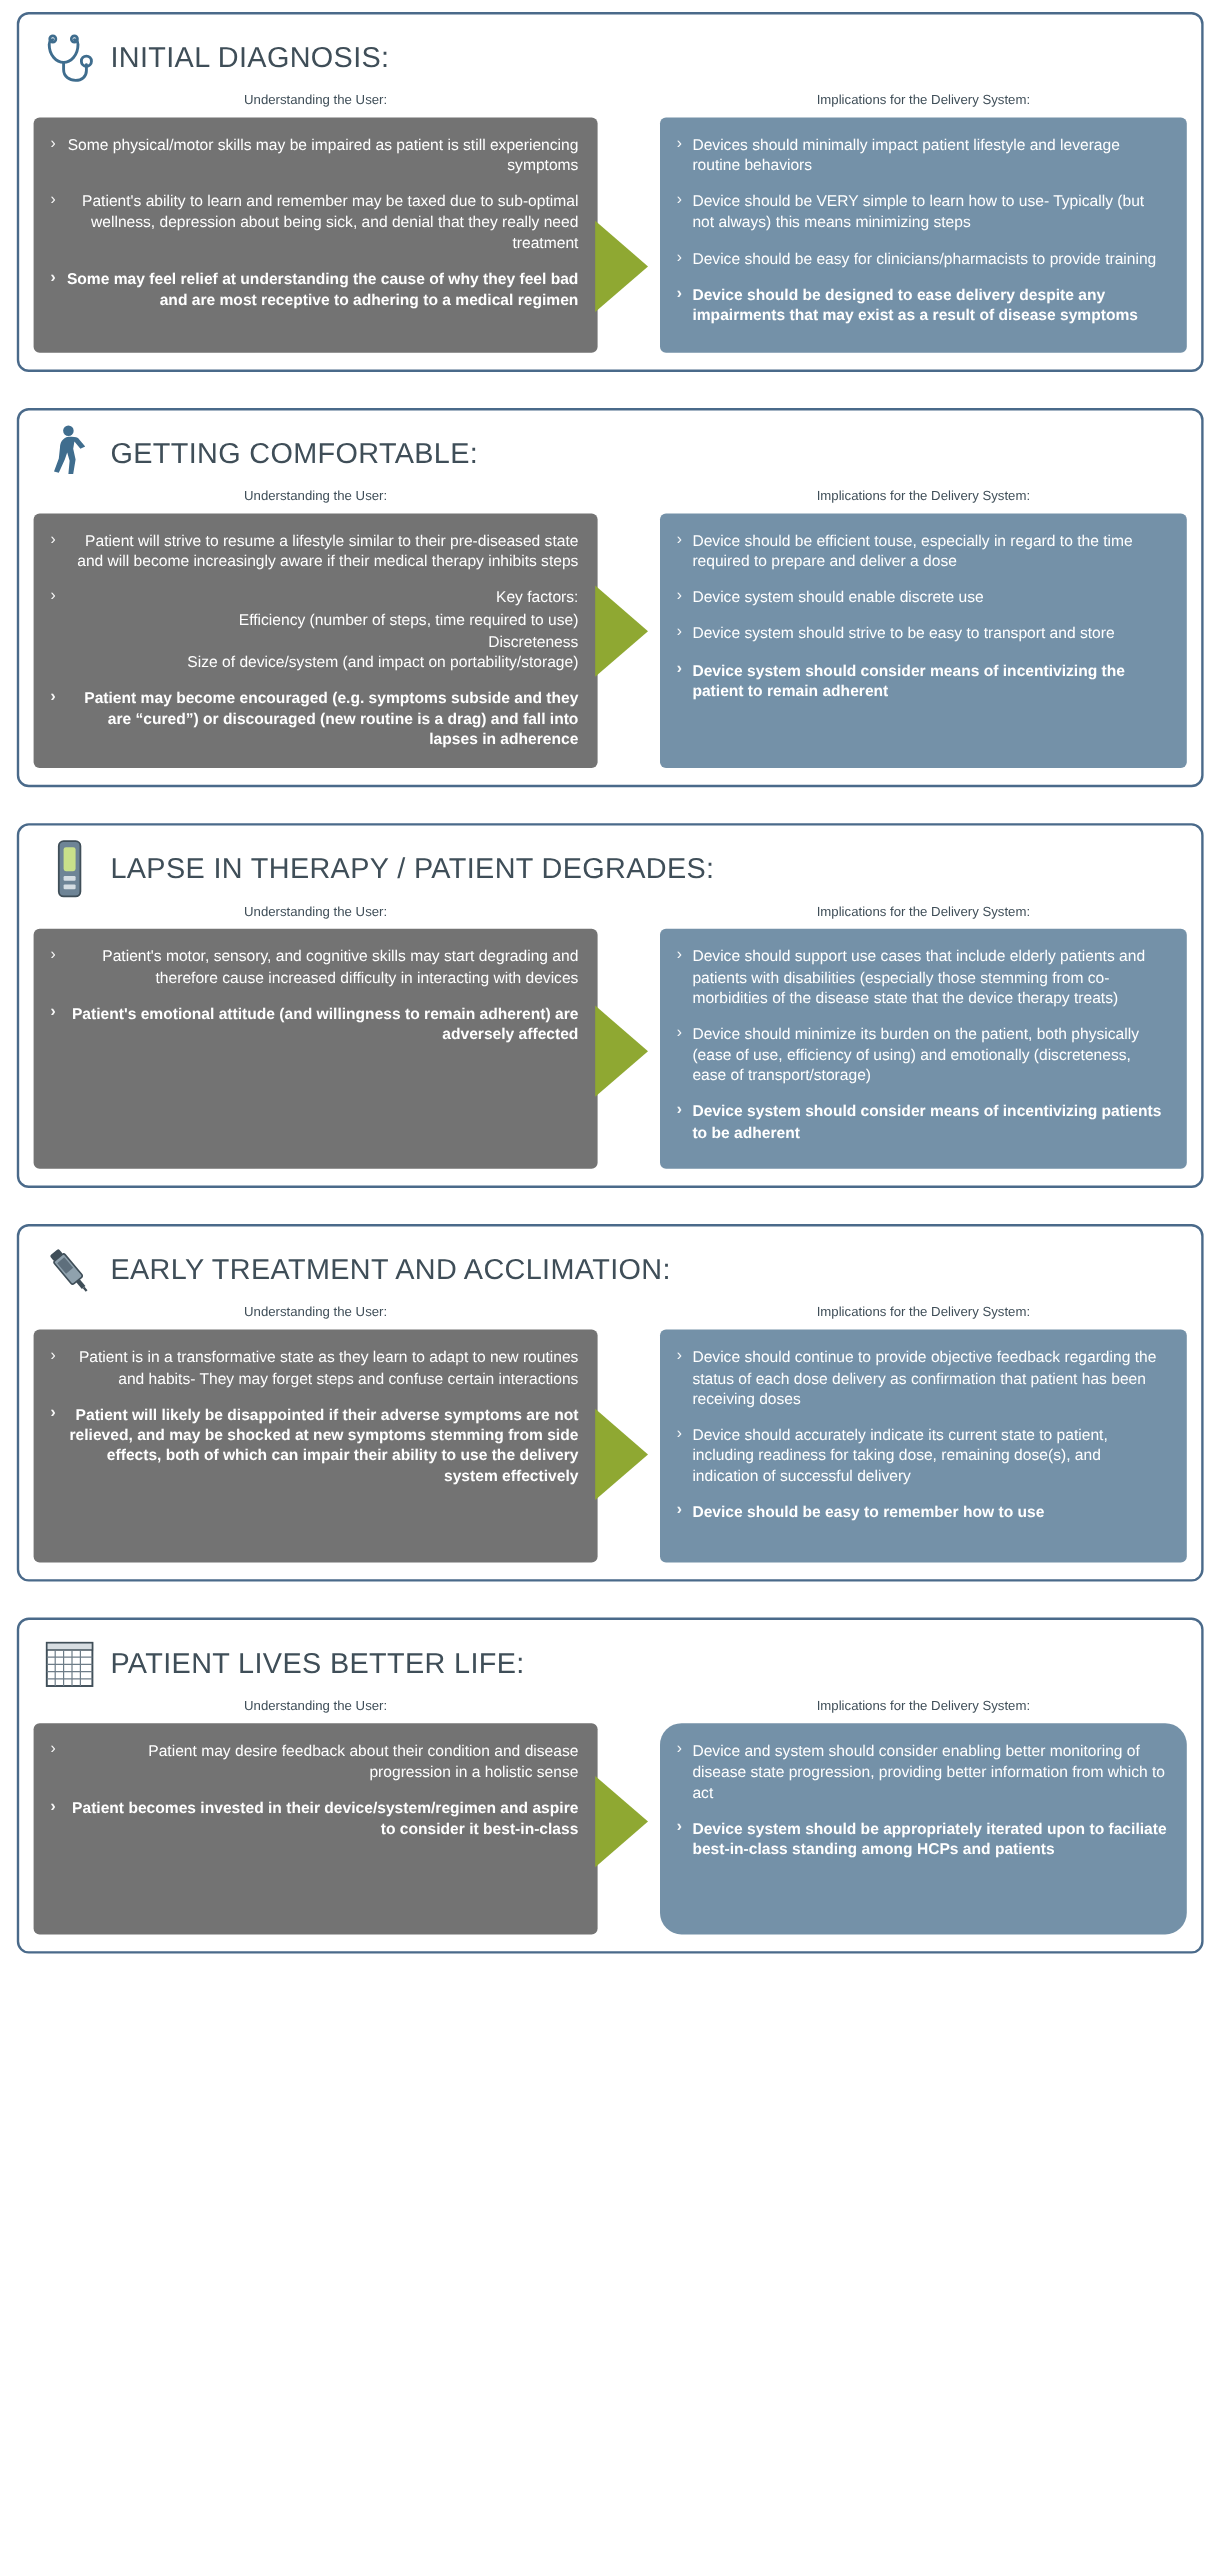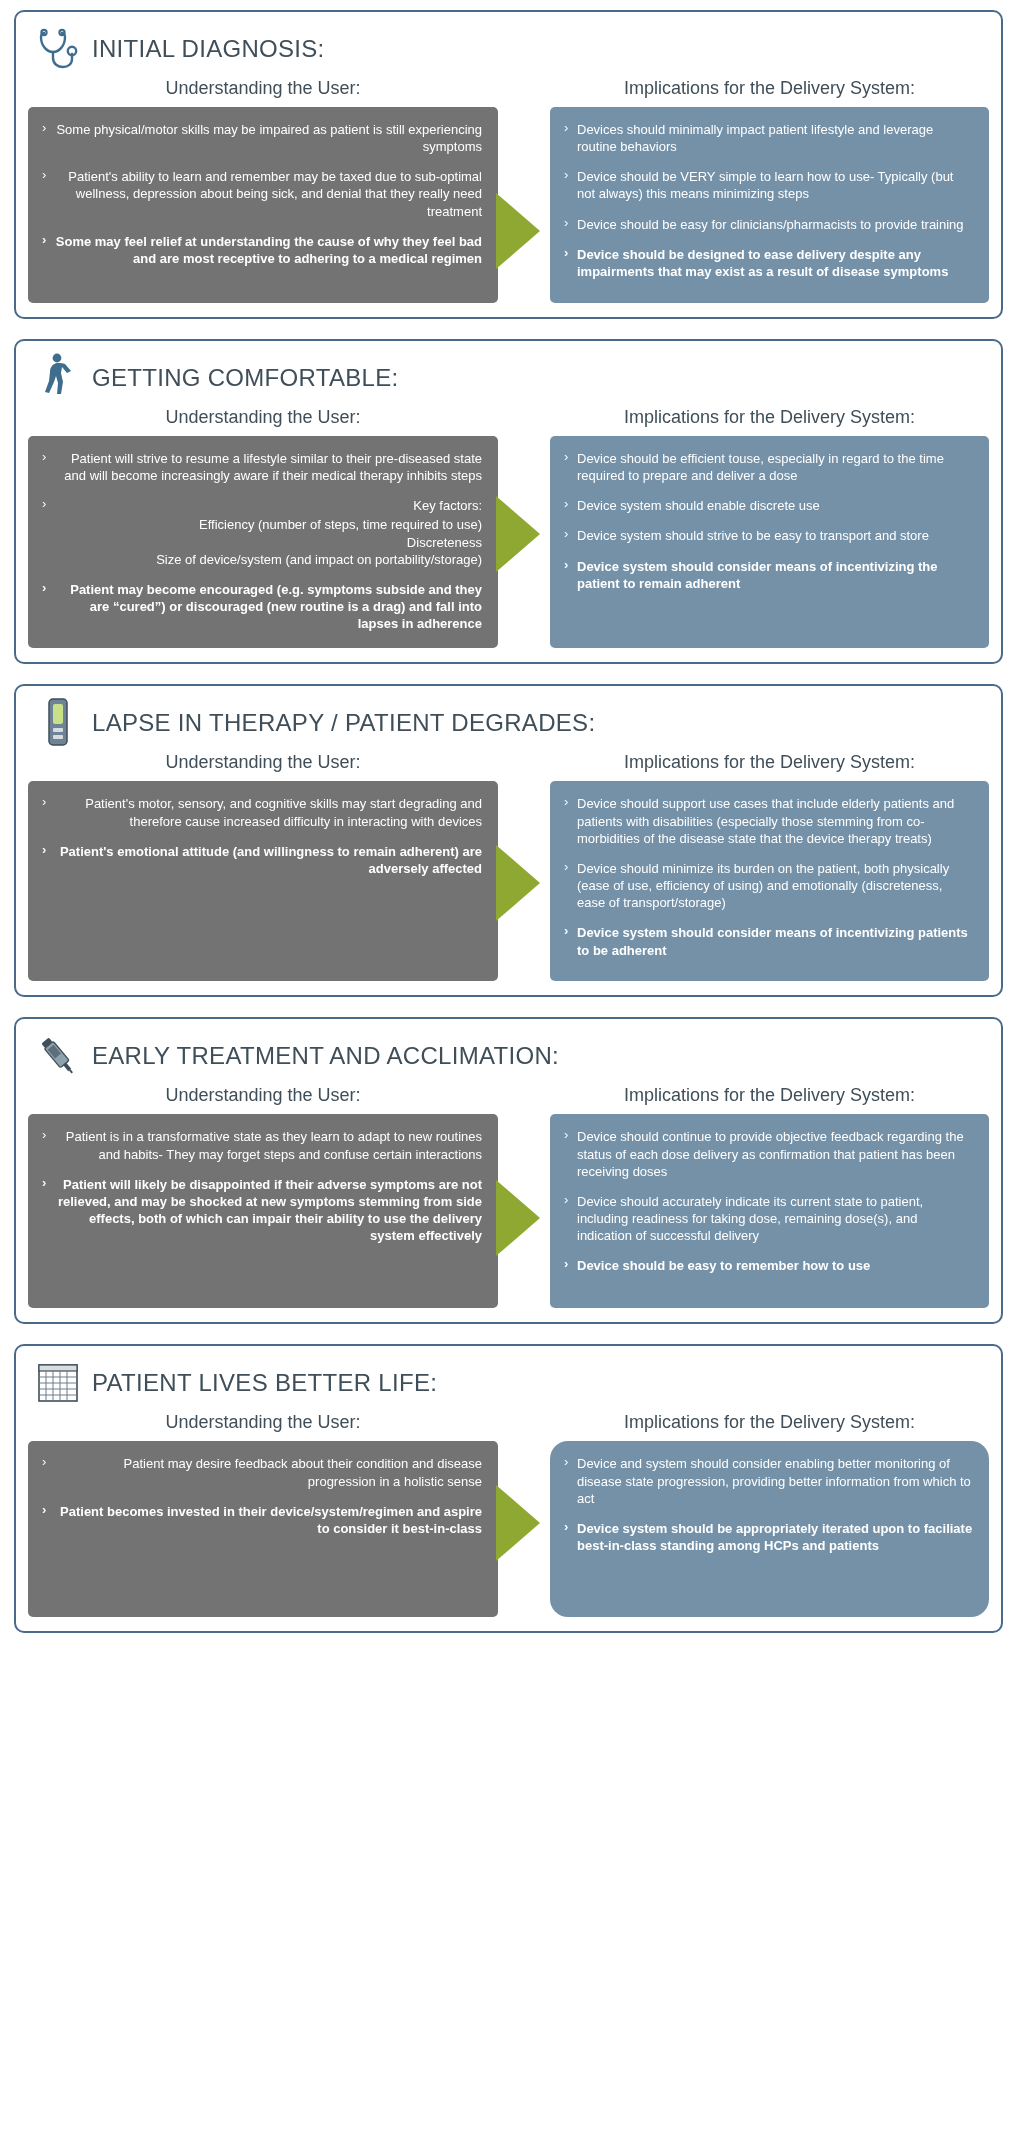--- a/index.html
+++ b/index.html
@@ -15,21 +15,21 @@
   }
   .page {
     width: 1017px;
     box-sizing: border-box;
     padding: 10px 14px 14px 14px;
   }
   .stage {
     border: 2px solid #4a6a8a;
     border-radius: 10px;
     background: #ffffff;
-    margin-bottom: 20px;
+    margin-bottom: 30px;
     padding: 10px 12px 14px 12px;
     box-sizing: border-box;
     position: relative;
   }
   .stage-header {
     display: flex;
     align-items: center;
     gap: 10px;
     height: 54px;
     padding-left: 6px;
@@ -59,21 +59,21 @@
     flex: 0 0 470px;
     box-sizing: border-box;
   }
   .col-right {
     flex: 1 1 auto;
     box-sizing: border-box;
     padding-left: 52px;
   }
   .col-heading {
     text-align: center;
-    font-size: 18px;
+    font-size: 11px;
     color: #3f4e58;
     margin-bottom: 8px;
   }
   .panel {
     position: relative;
     box-sizing: border-box;
     padding: 14px 16px 16px 14px;
     border-radius: 5px;
     color: #ffffff;
     font-size: 13px;

